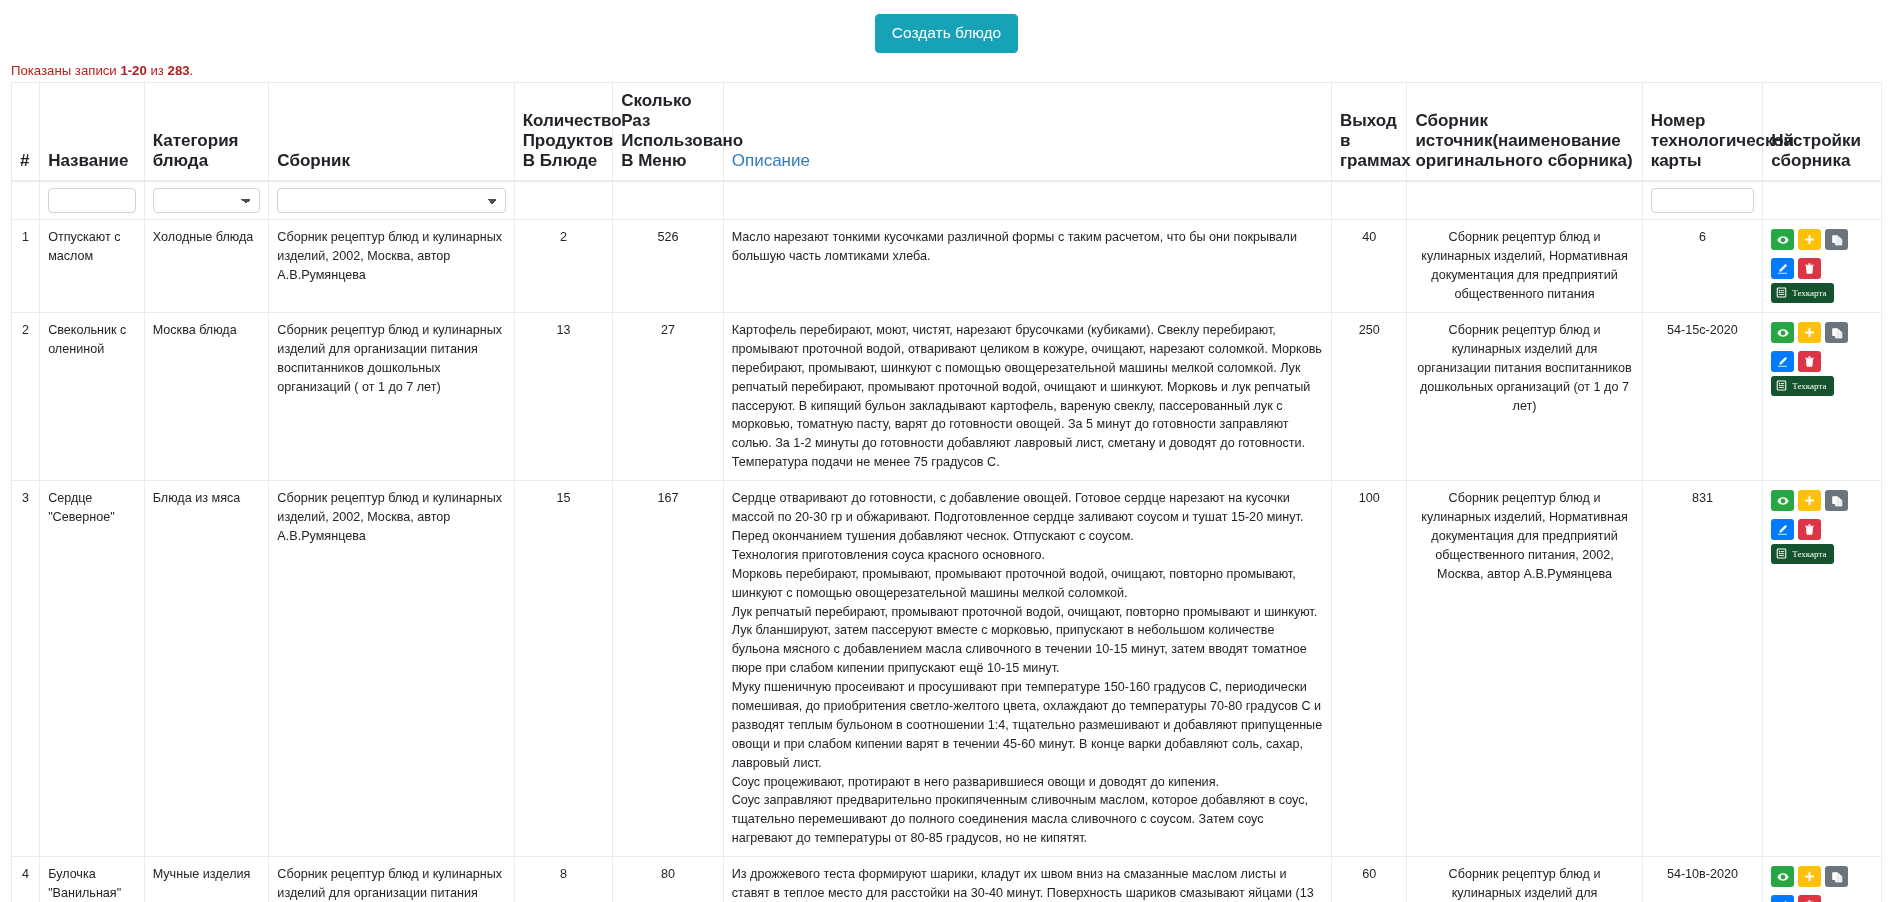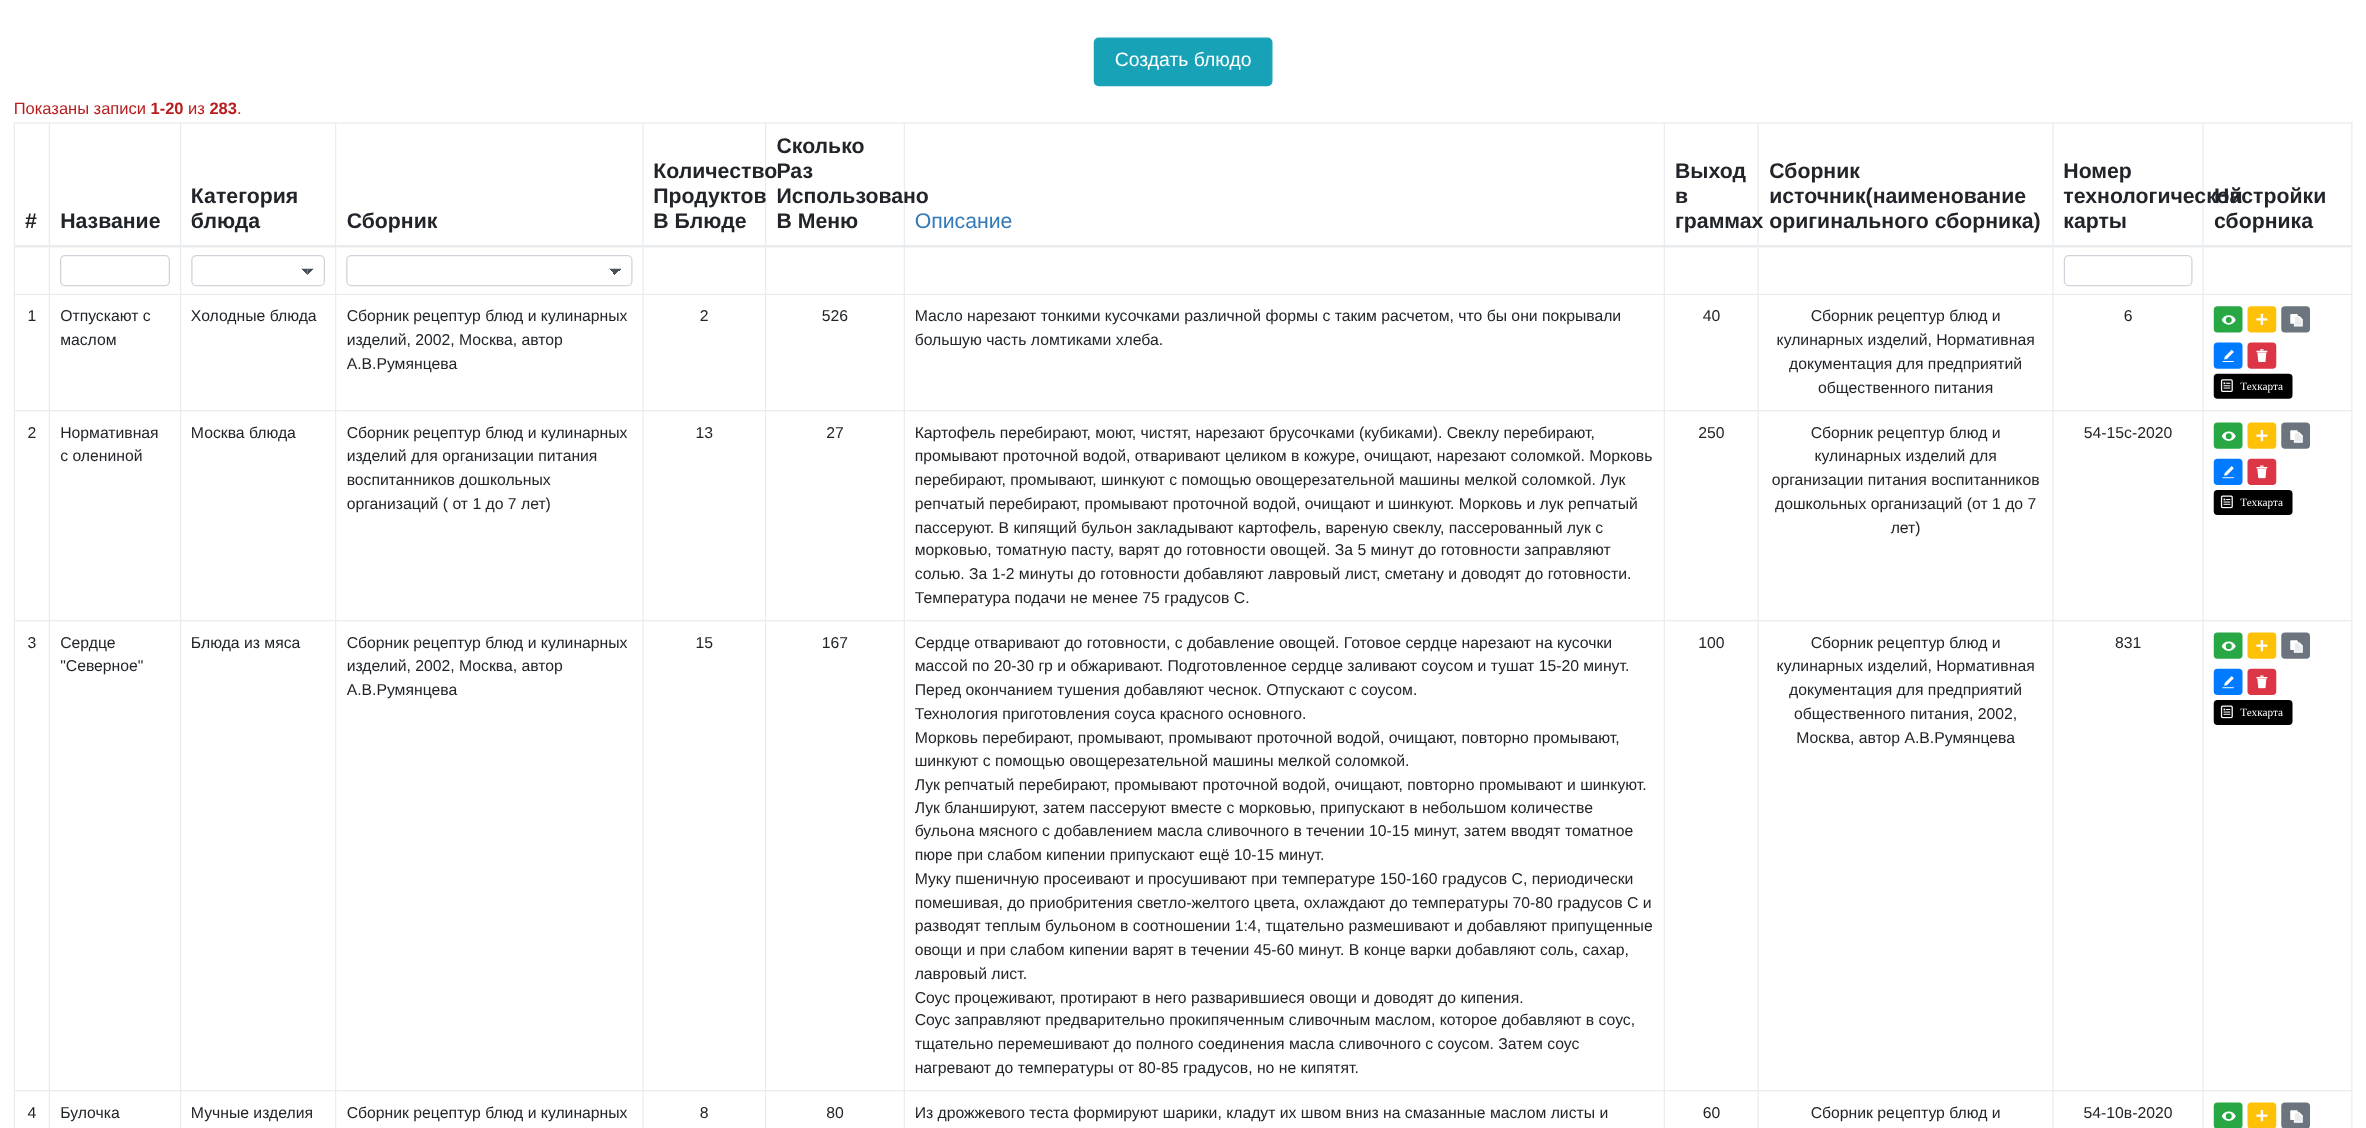--- a/index.html
+++ b/index.html
@@ -12,21 +12,21 @@
     color: #212529;
   }
   body {
     width: 1893px;
     min-height: 902px;
     overflow: hidden;
   }
 
   
   .topbar {
-    padding-top: 30px;
+    padding-top: 14px;
     padding-bottom: 6px;
     text-align: center;
     text-decoration: underline;
   }
   .btn-create {
     display: inline-block;
     background: #17a2b8;
     color: #ffffff;
     border: 1px solid #17a2b8;
     border-radius: 4px;
@@ -158,21 +158,21 @@
     color: #ffffff;
   }
   .abtn svg { display: block; }
   .abtn.view   { background: #28a745; }
   .abtn.add    { background: #ffc107; }
   .abtn.copy   { background: #6c757d; }
   .abtn.edit   { background: #007bff; }
   .abtn.del    { background: #dc3545; }
 
   .btn-tech {
-    background: #000000;
+    background: #14532d;
     color: #ffffff;
     border: none;
     border-radius: 3px;
     height: 20px;
     display: inline-flex;
     align-items: center;
     gap: 5px;
     padding: 0 8px 0 5px;
     font-size: 9px;
     font-family: "Liberation Serif", "DejaVu Serif", serif;
@@ -309,21 +309,21 @@
             </svg>
           </span>
           <span class="tech-label">Техкарта</span>
         </button>
       </div>
     </td>
   </tr>
 
   <tr>
     <td class="c-idx">2</td>
-    <td class="c-name">Нормативная с олениной</td>
+    <td class="c-name">Свекольник с олениной</td>
     <td class="c-cat">Москва блюда</td>
     <td class="c-book">Сборник рецептур блюд и кулинарных изделий для организации питания воспитанников дошкольных организаций ( от 1 до 7 лет)</td>
     <td class="c-num">13</td>
     <td class="c-num">27</td>
     <td class="c-desc">Картофель перебирают, моют, чистят, нарезают брусочками (кубиками). Свеклу перебирают, промывают проточной водой, отваривают целиком в кожуре, очищают, нарезают соломкой. Морковь перебирают, промывают, шинкуют с помощью овощерезательной машины мелкой соломкой. Лук репчатый перебирают, промывают проточной водой, очищают и шинкуют. Морковь и лук репчатый пассеруют. В кипящий бульон закладывают картофель, вареную свеклу, пассерованный лук с морковью, томатную пасту, варят до готовности овощей. За 5 минут до готовности заправляют солью. За 1-2 минуты до готовности добавляют лавровый лист, сметану и доводят до готовности. Температура подачи не менее 75 градусов С.</td>
     <td class="c-center">250</td>
     <td class="c-src">Сборник рецептур блюд и кулинарных изделий для организации питания воспитанников дошкольных организаций (от 1 до 7 лет)</td>
     <td class="c-center">54-15с-2020</td>
     <td>
       <div class="actions">

